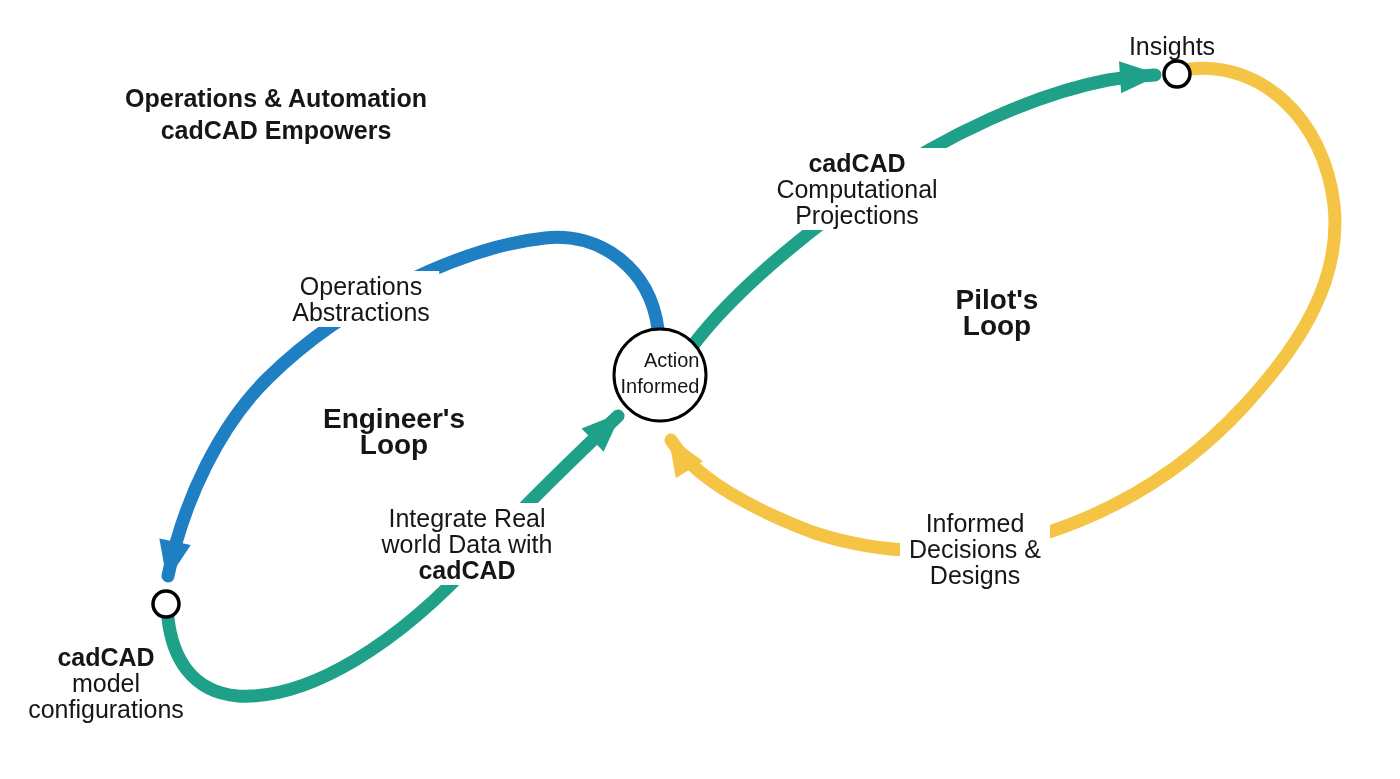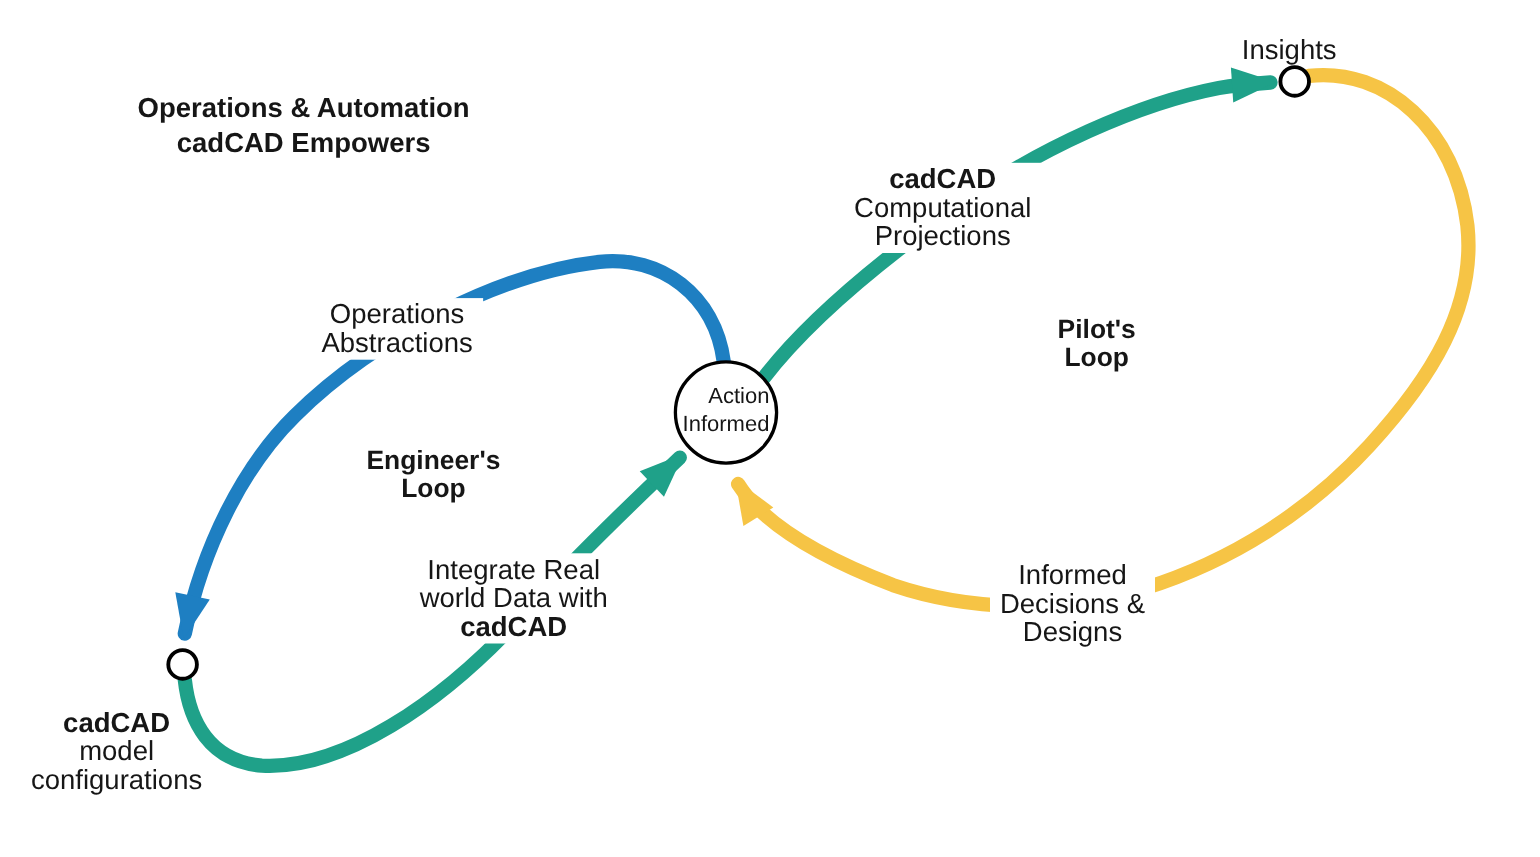--- a/index.html
+++ b/index.html
@@ -39,21 +39,21 @@
     font-size: 25px;
     line-height: 32px;
     font-weight: bold;
     white-space: nowrap;
     z-index: 3;
   }
   .loop-name {
     position: absolute;
     transform: translateX(-50%);
     text-align: center;
-    font-size: 24px;
+    font-size: 28px;
     line-height: 26px;
     font-weight: bold;
     white-space: nowrap;
     z-index: 3;
   }
   .center-text {
     position: absolute;
     transform: translateX(-50%);
     text-align: right;
     font-size: 20px;

